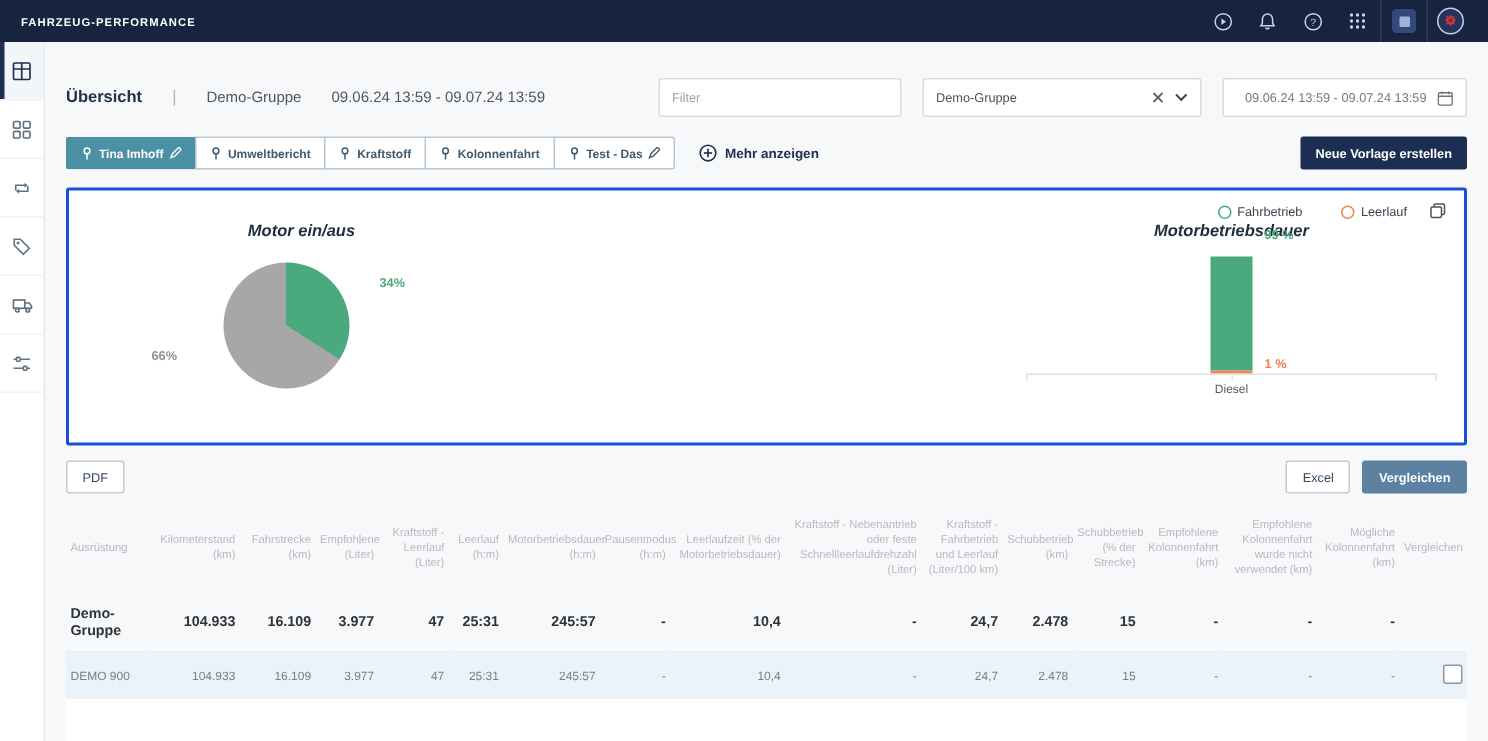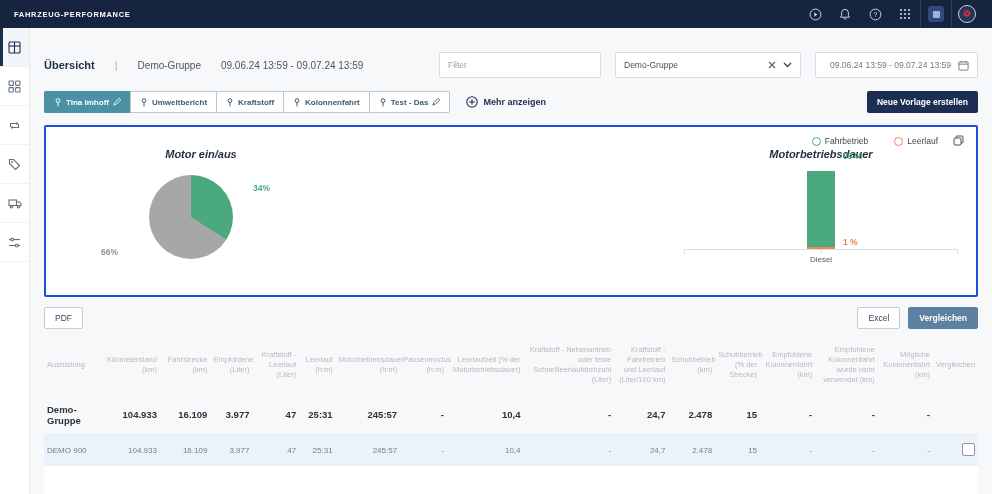--- a/index.html
+++ b/index.html
@@ -66,21 +66,21 @@
   .copy-btn { position:absolute; top:8px; right:12px; color:#4a5360; cursor:pointer; }
 
   .charts { display:flex; height:100%; }
   .chart-block { flex:1; position:relative; }
   .chart-title { text-align:center; font-size:11px; font-weight:700; color:#1f2d3d; margin-top:21px;font-style:italic; }
 
   
   .pie { position:absolute; left:50%; top:48px; margin-left:-52px; width:84px; height:84px; border-radius:50%; }
   .pie-label { position:absolute; font-size:8.5px; font-weight:700; }
   .pie-label.v0 { color:var(--green,#4aa97d); top:56px; left:50%; margin-left:52px; }
-  .pie-label.v1 { color:#8f9499; top:120px; left:50%; margin-left:-100px; }
+  .pie-label.v1 { color:#8f9499; top:105px; left:50%; margin-left:-100px; }
 
   
   .gauge-wrap { position:absolute; left:50%; top:52px; margin-left:-75px; width:150px; height:75px; }
   .gauge-arc { position:absolute; left:0; top:0; width:150px; height:150px; border-radius:50%; }
   .gauge-hole { position:absolute; left:29px; top:29px; width:92px; height:92px; border-radius:50%; background:#fff; }
   .gauge-center { position:absolute; left:0; right:0; bottom:1px; text-align:center; }
   .gauge-center .gc-label { font-size:9.5px; font-weight:700; color:#23292f; display:block; }
   .gauge-center .gc-value { font-size:9.5px; color:#555c63; }
   .gauge-label { position:absolute; font-size:8.5px; font-weight:700; }
   .gauge-label.s0 { color:var(--green,#4aa97d); left:28px; top:-10px; }

